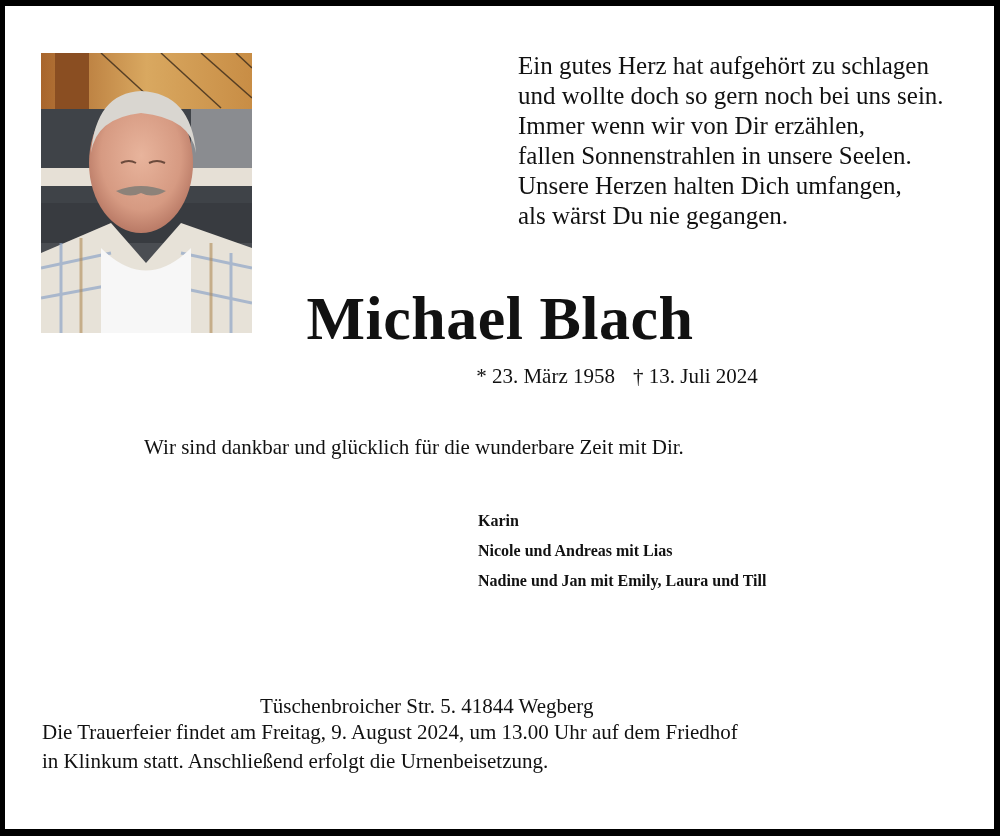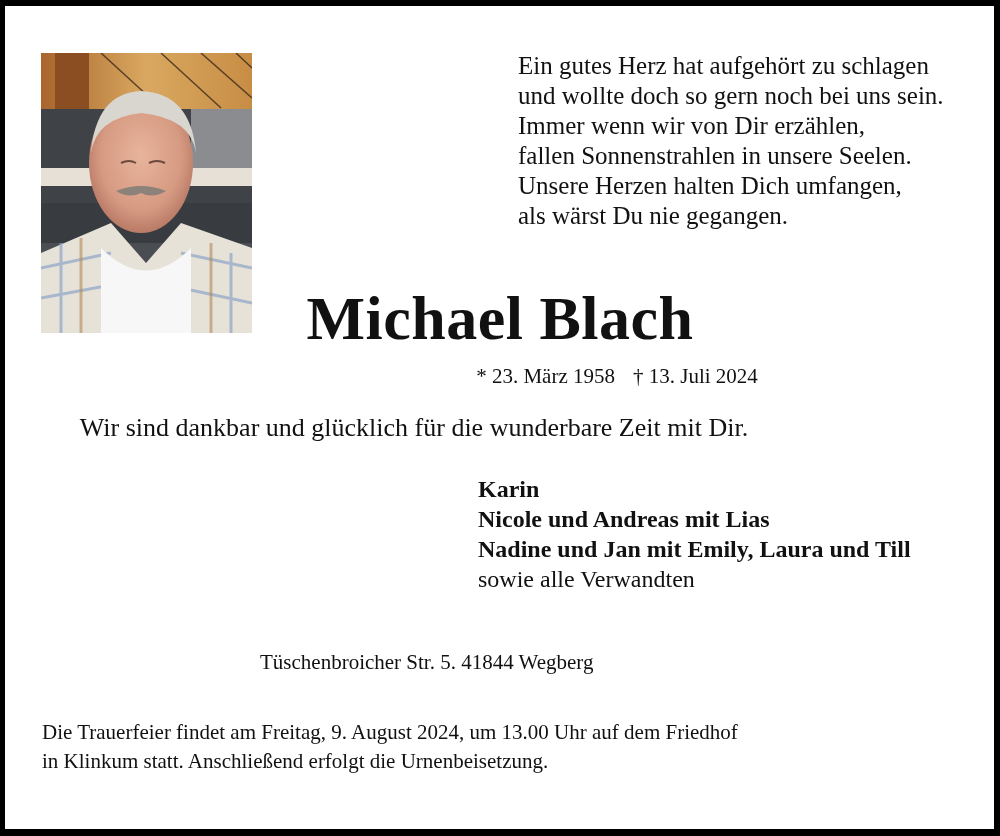--- a/index.html
+++ b/index.html
@@ -7,27 +7,27 @@
            font-family: "Liberation Serif", "DejaVu Serif", serif; color: #111; }
     .frame { position: absolute; left: 5px; top: 6px; width: 989px; height: 823px; background: #fff; }
     .photo { position: absolute; left: 41px; top: 53px; width: 211px; height: 280px; overflow: hidden; }
     .poem { position: absolute; left: 518px; top: 51px; font-size: 25px; line-height: 30px; }
     .poem div { white-space: nowrap; }
     .name { position: absolute; left: 0; width: 1000px; top: 283px; text-align: center;
             box-sizing: border-box; font-size: 62px; font-weight: bold; letter-spacing: 0.5px; }
     .dates { position: absolute; left: 12px; width: 1000px; top: 364px; text-align: center; padding-left: 210px;
              box-sizing: border-box; font-size: 21px; }
     .dates span + span { margin-left: 18px; }
-    .thanks { position: absolute; left: 0; width: 828px; top: 413px; text-align: center; font-size: 26px; }
-    .family { position: absolute; left: 478px; top: 474px; font-size: 24px; line-height: 30px; }
+    .thanks { position: absolute; left: 0; width: 828px; top: 435px; text-align: center; font-size: 21px; }
+    .family { position: absolute; left: 478px; top: 506px; font-size: 16px; line-height: 30px; }
     .family div { white-space: nowrap; }
     .family .b { font-weight: bold; }
     .address { position: absolute; left: 42px; top: 648px; font-size: 21px; line-height: 28px; }
     .address .row { white-space: nowrap; }
-    .address .indent { padding-left: 218px; }
+    .address .indent { padding-left: 218px; margin-top: 44px; }
     .ceremony { position: absolute; left: 42px; top: 718px; font-size: 21px; line-height: 29px; }
     .ceremony div { white-space: nowrap; }
   </style>
 </head>
 <body>
 
 <div class="frame"></div>
 
 <div class="photo">
   <svg width="211" height="280" viewBox="0 0 211 280" xmlns="http://www.w3.org/2000/svg">
@@ -92,21 +92,20 @@
 <div class="dates">
   <span>* 23. März 1958</span><span>† 13. Juli 2024</span>
 </div>
 
 <div class="thanks">Wir sind dankbar und glücklich für die wunderbare Zeit mit Dir.</div>
 
 <div class="family">
   <div class="b">Karin</div>
   <div class="b">Nicole und Andreas mit Lias</div>
   <div class="b">Nadine und Jan mit Emily, Laura und Till</div>
-  <div>sowie alle Verwandten</div>
 </div>
 
 <div class="address">
   <div class="row indent">Tüschenbroicher Str. 5. 41844 Wegberg</div>
 </div>
 
 <div class="ceremony">
   <div>Die Trauerfeier findet am Freitag, 9. August 2024, um 13.00 Uhr auf dem Friedhof</div>
   <div>in Klinkum statt. Anschließend erfolgt die Urnenbeisetzung.</div>
 </div>

